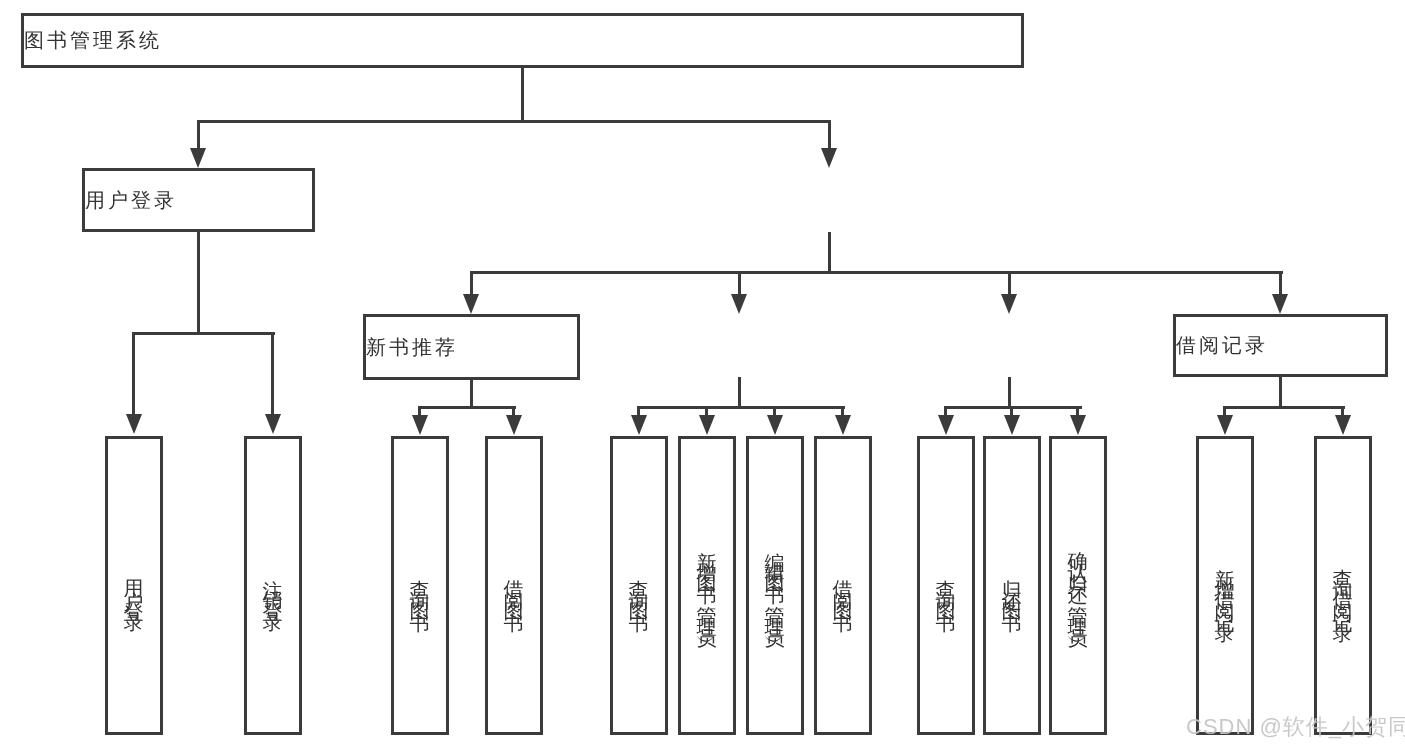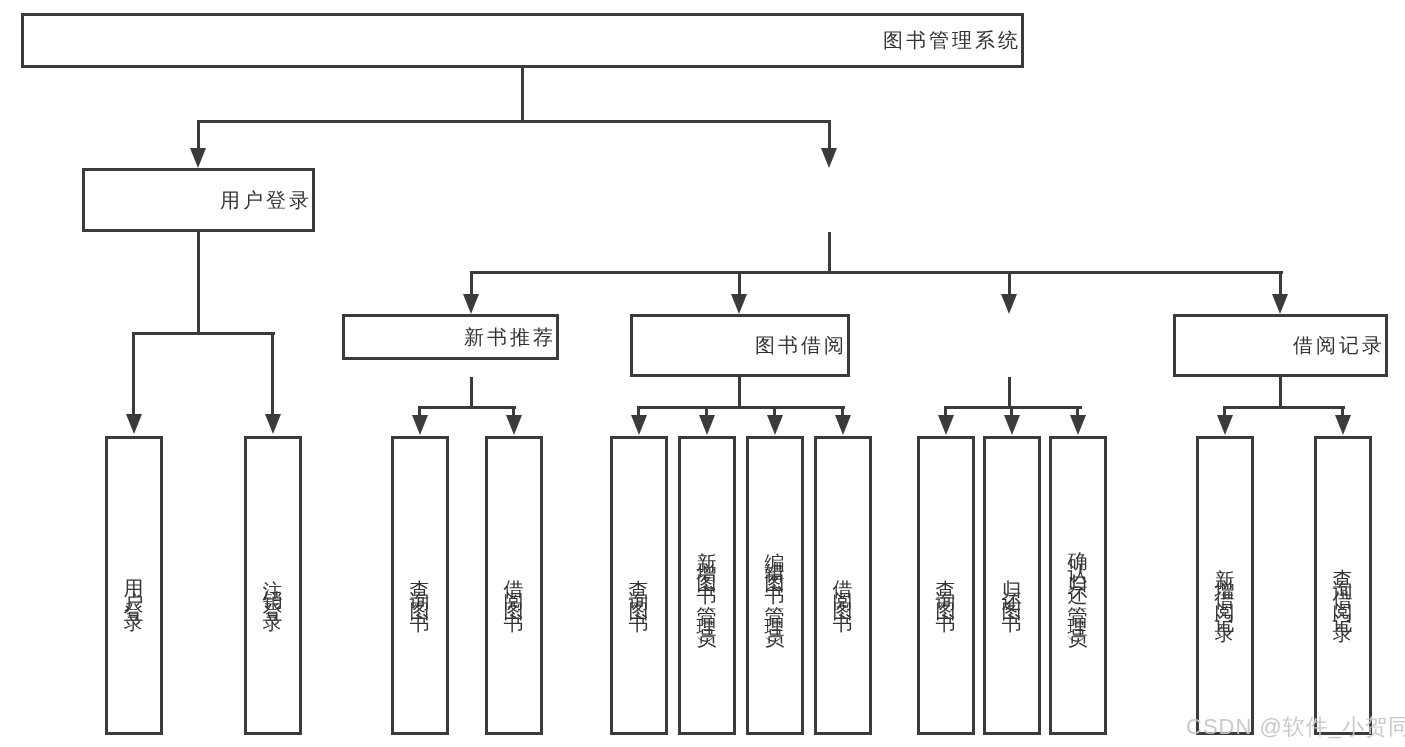--- a/index.html
+++ b/index.html
@@ -11,21 +11,21 @@
     font-family: "Liberation Sans", "DejaVu Sans", sans-serif;
     overflow: hidden;
   }
   .box {
     position: absolute;
     box-sizing: border-box;
     border: 3px solid #3b3b3b;
     background: #ffffff;
     display: flex;
     align-items: center;
-    justify-content: flex-end;
+    justify-content: flex-start;
     color: #333333;
     font-size: 20px;
     letter-spacing: 3px;
     z-index: 2;
   }
   .vbox {
     position: absolute;
     box-sizing: border-box;
     border: 3px solid #3b3b3b;
     background: #ffffff;
@@ -103,25 +103,22 @@
   <div class="hline" style="left:470px; top:271px; width:813px;"></div>
   <div class="vline" style="left:470px; top:271px; height:26px;"></div>
   <div class="vline" style="left:738px; top:271px; height:26px;"></div>
   <div class="vline" style="left:1008px; top:271px; height:26px;"></div>
   <div class="vline" style="left:1279px; top:271px; height:26px;"></div>
   <div class="arr" style="left:463px; top:294px;"></div>
   <div class="arr" style="left:731px; top:294px;"></div>
   <div class="arr" style="left:1001px; top:294px;"></div>
   <div class="arr" style="left:1272px; top:294px;"></div>
 
-  <div class="box" style="left:342px; top:314px; width:217px; height:46px;">
+  <div class="box" style="left:363px; top:314px; width:217px; height:66px;">
     <span>新书推荐</span>
-  </div>
-  <div class="box" style="left:630px; top:314px; width:220px; height:63px;">
-    <span>图书借阅</span>
   </div>
   <div class="box" style="left:1173px; top:314px; width:215px; height:63px;">
     <span>借阅记录</span>
   </div>
 
   <div class="vline" style="left:470px; top:377px; height:32px;"></div>
   <div class="hline" style="left:418px; top:406px; width:98px;"></div>
   <div class="vline" style="left:418px; top:406px; height:11px;"></div>
   <div class="vline" style="left:512px; top:406px; height:11px;"></div>
   <div class="arr" style="left:412px; top:415px;"></div>

